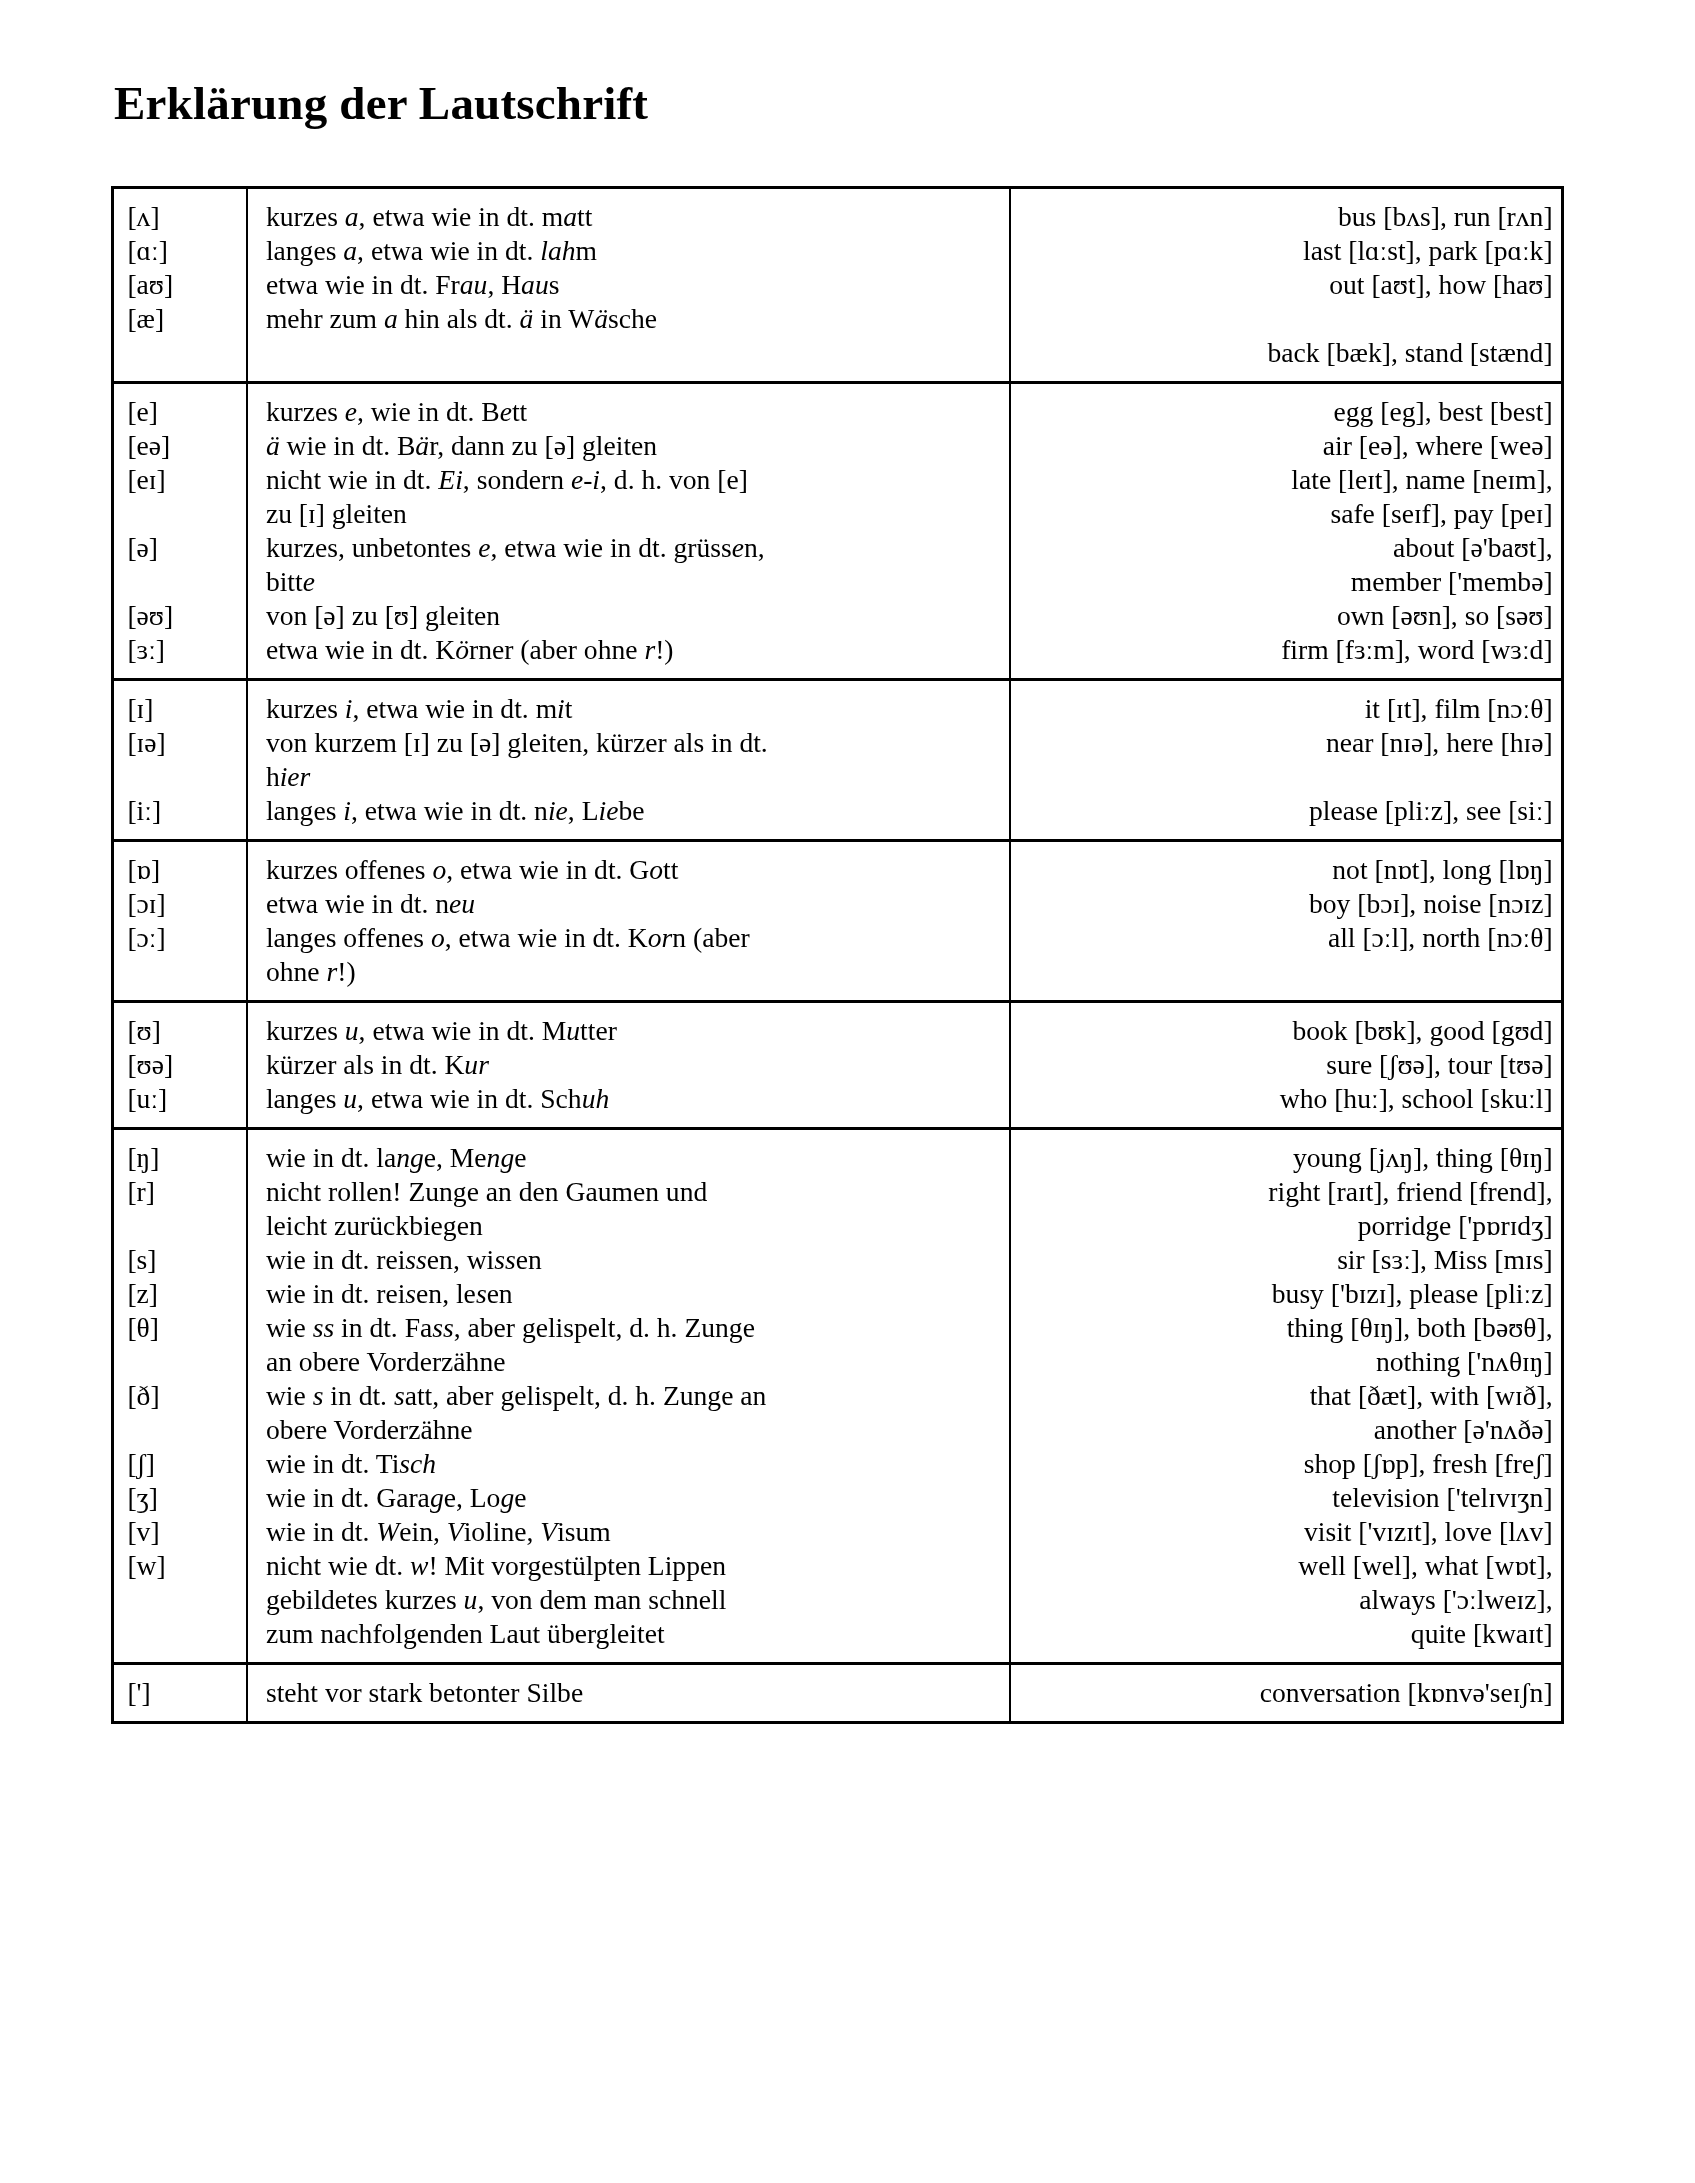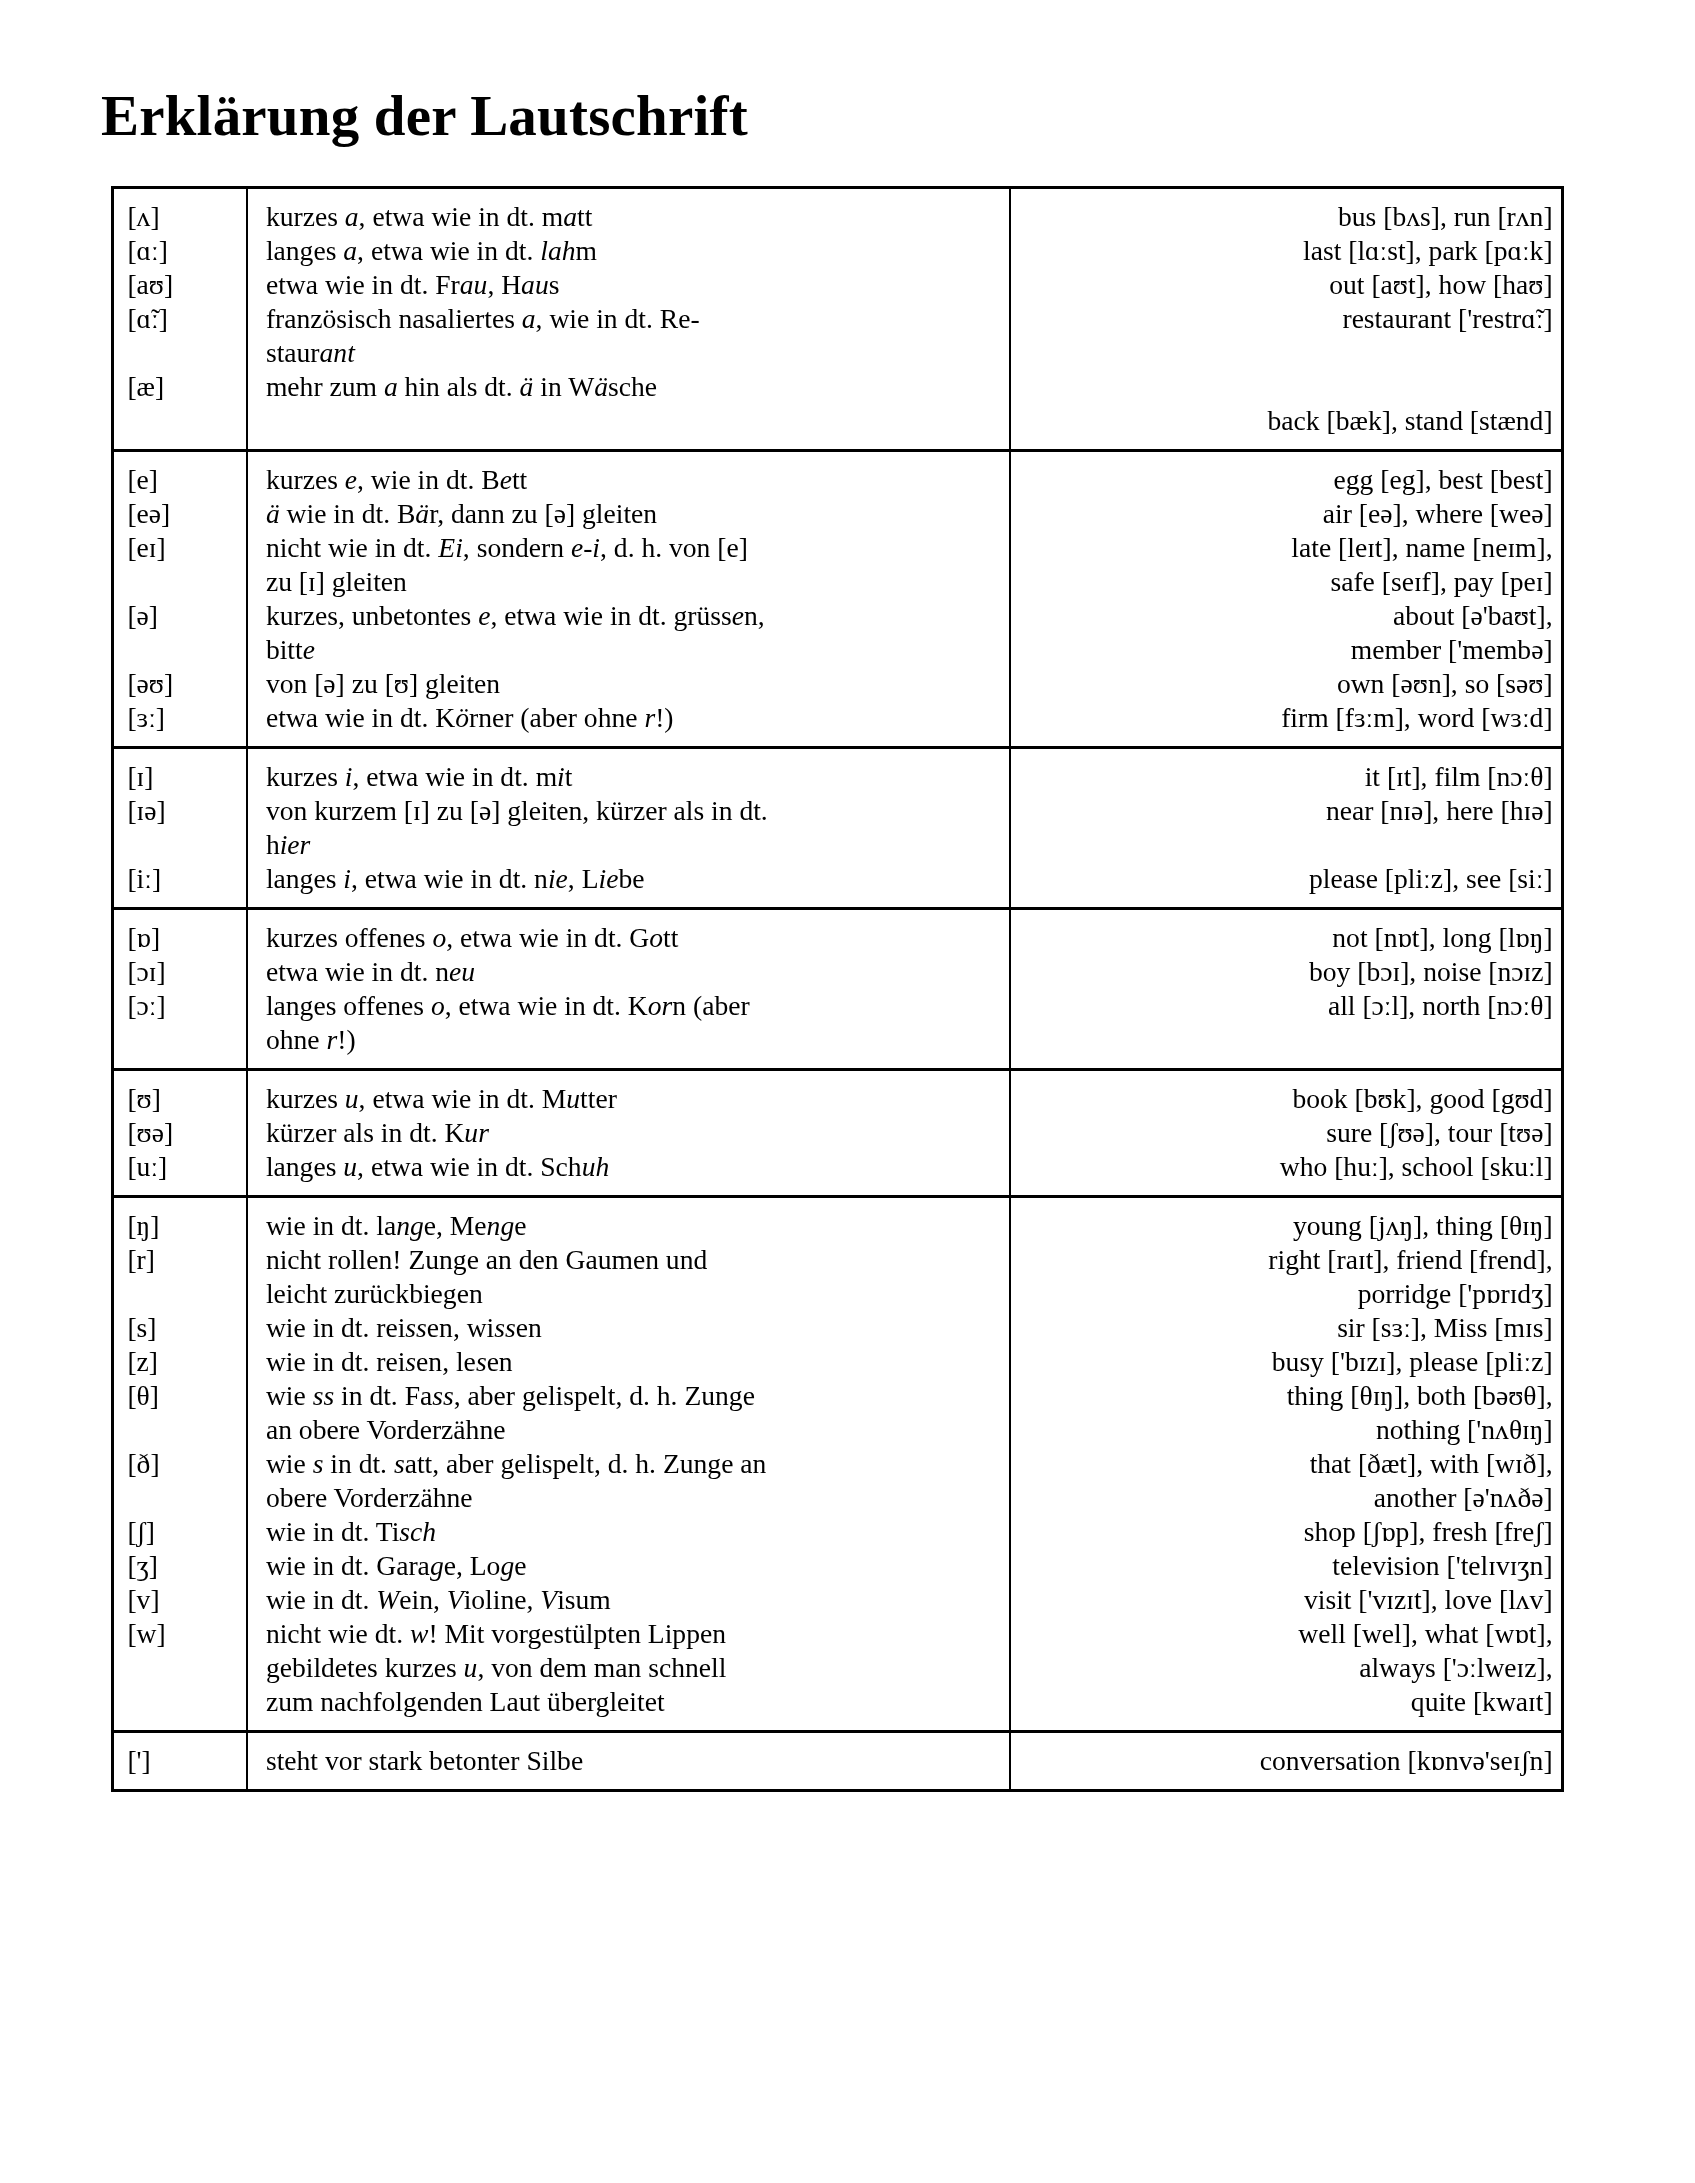--- a/index.html
+++ b/index.html
@@ -15,23 +15,23 @@
     overflow: hidden;
   }
   #page {
     position: relative;
     width: 1696px;
     height: 2183px;
     background: #ffffff;
   }
   #page-title {
     position: absolute;
-    left: 101px;
+    left: 114px;
     top: 48px;
-    font-size: 57px;
+    font-size: 47px;
     font-weight: bold;
     letter-spacing: 0.2px;
     line-height: 1.05;
     white-space: nowrap;
   }
   #ipa-table {
     position: absolute;
     left: 111px;
     top: 186px;
     width: 1449px;
@@ -133,31 +133,20 @@
           </td>
           <td class="desc">
             <span class="desc-text">etwa wie in dt. Fr<i>au</i>, H<i>au</i>s</span>
           </td>
           <td class="ex">
             <span class="ex-text">out [aʊt], how [haʊ]</span>
           </td>
         </tr>
         <tr class="row">
           <td class="sym">
-            <span class="sym-text">[ɑ̃ː]</span>
-          </td>
-          <td class="desc">
-            <span class="desc-text">französisch nasaliertes <i>a</i>, wie in dt. Re-<br>staur<i>ant</i></span>
-          </td>
-          <td class="ex">
-            <span class="ex-text">restaurant ['restrɑ̃ː]</span>
-          </td>
-        </tr>
-        <tr class="row">
-          <td class="sym">
             <span class="sym-text">[æ]</span>
           </td>
           <td class="desc">
             <span class="desc-text">mehr zum <i>a</i> hin als dt. <i>ä</i> in W<i>ä</i>sche</span>
           </td>
           <td class="ex">
             <span class="blank"></span>
             <span class="ex-text">back [bæk], stand [stænd]</span>
           </td>
         </tr>

